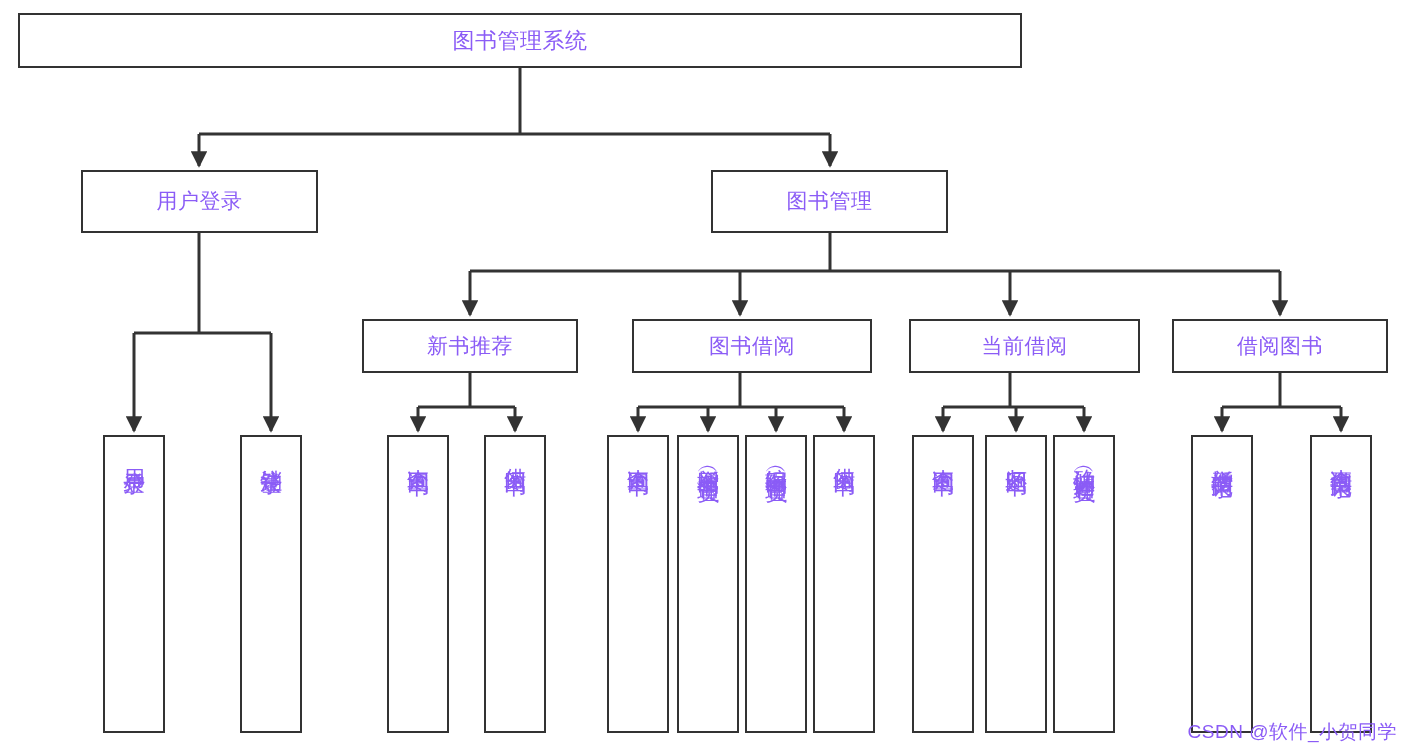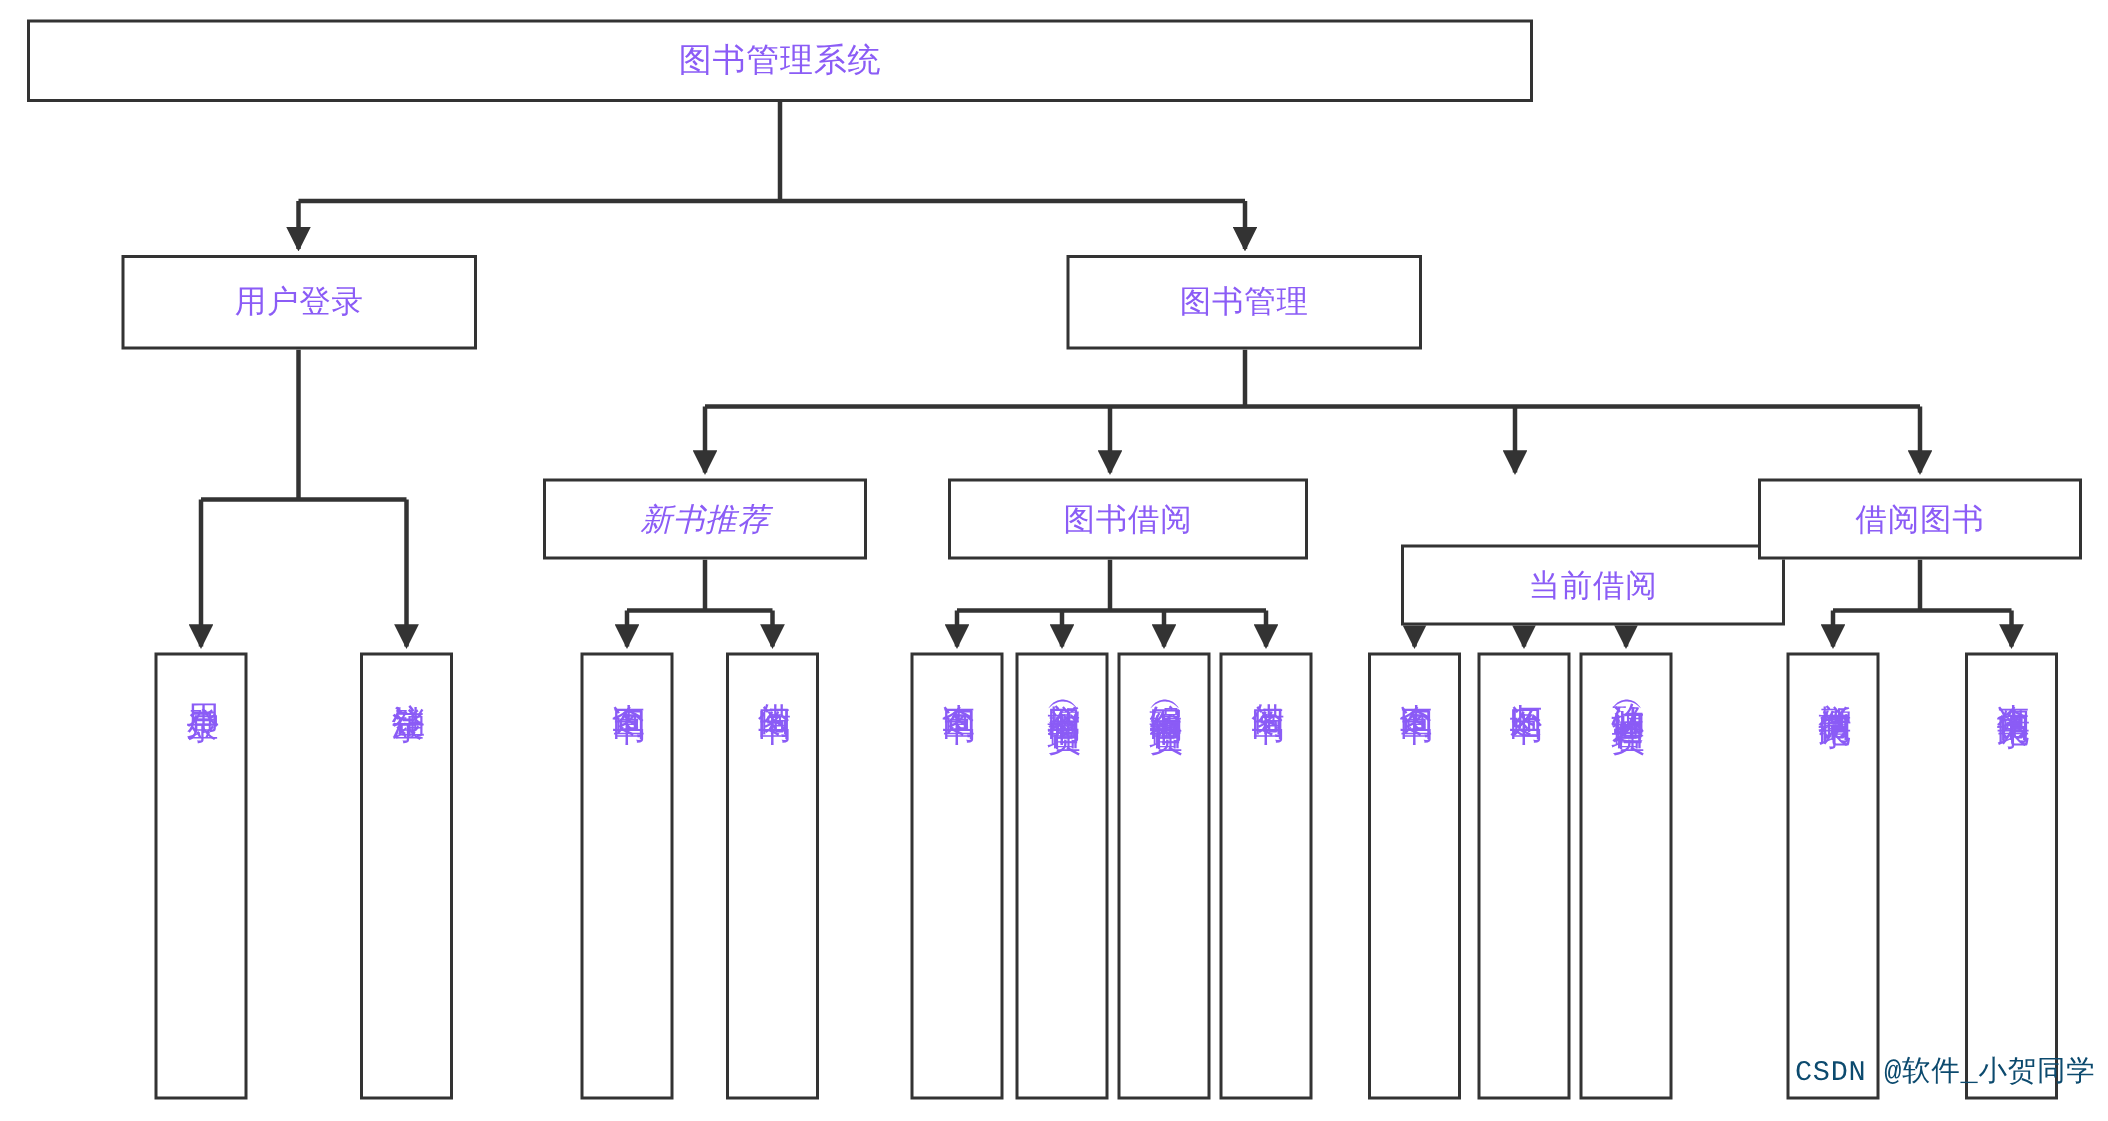--- a/index.html
+++ b/index.html
@@ -56,27 +56,27 @@
     font-size: 22px;
     line-height: 1.12;
     letter-spacing: 2px;
   }
   .node.root .lbl {
     font-size: 22px;
   }
   #watermark {
     position: absolute;
     right: 8px;
-    bottom: 20px;
+    bottom: 2px;
     font-size: 19px;
-    color: #0c4a6e;
+    color: #8b5cf6;
     letter-spacing: 0.5px;
     z-index: 5;
     white-space: nowrap;
-    font-family: Liberation Mono, monospace;
+    font-family: Liberation Sans, sans-serif;
   }
 </style>
 </head>
 <body>
 
 <div id="canvas">
 
   <svg id="edges" viewBox="0 0 1405 747" xmlns="http://www.w3.org/2000/svg">
     <defs>
       <marker id="arrow" viewBox="0 0 10 10" refX="9" refY="5" markerWidth="5.5" markerHeight="5.5" orient="auto-start-reverse">
@@ -132,27 +132,27 @@
     <span class="lbl">图书管理系统</span>
   </div>
 
   <div class="node horiz" id="n-l1-0" style="left: 81px; top: 170px; width: 237px; height: 63px;">
     <span class="lbl">用户登录</span>
   </div>
   <div class="node horiz" id="n-l1-1" style="left: 711px; top: 170px; width: 237px; height: 63px;">
     <span class="lbl">图书管理</span>
   </div>
 
-  <div class="node horiz" id="n-l2-0" style="left: 362px; top: 319px; width: 216px; height: 54px; font-style: italic;">
+  <div class="node horiz" id="n-l2-0" style="left: 362px; top: 319px; width: 216px; height: 54px;">
     <span class="lbl">新书推荐</span>
   </div>
   <div class="node horiz" id="n-l2-1" style="left: 632px; top: 319px; width: 240px; height: 54px;">
     <span class="lbl">图书借阅</span>
   </div>
-  <div class="node horiz" id="n-l2-2" style="left: 934px; top: 319px; width: 256px; height: 54px; margin-top: 44px;">
+  <div class="node horiz" id="n-l2-2" style="left: 909px; top: 319px; width: 231px; height: 54px;">
     <span class="lbl">当前借阅</span>
   </div>
   <div class="node horiz" id="n-l2-3" style="left: 1172px; top: 319px; width: 216px; height: 54px;">
     <span class="lbl">借阅图书</span>
   </div>
 
   <div class="node vert" id="n-lf-0" style="left: 103px; top: 435px; width: 62px; height: 298px;">
     <span class="lbl">用户登录</span>
   </div>
   <div class="node vert" id="n-lf-1" style="left: 240px; top: 435px; width: 62px; height: 298px;">

